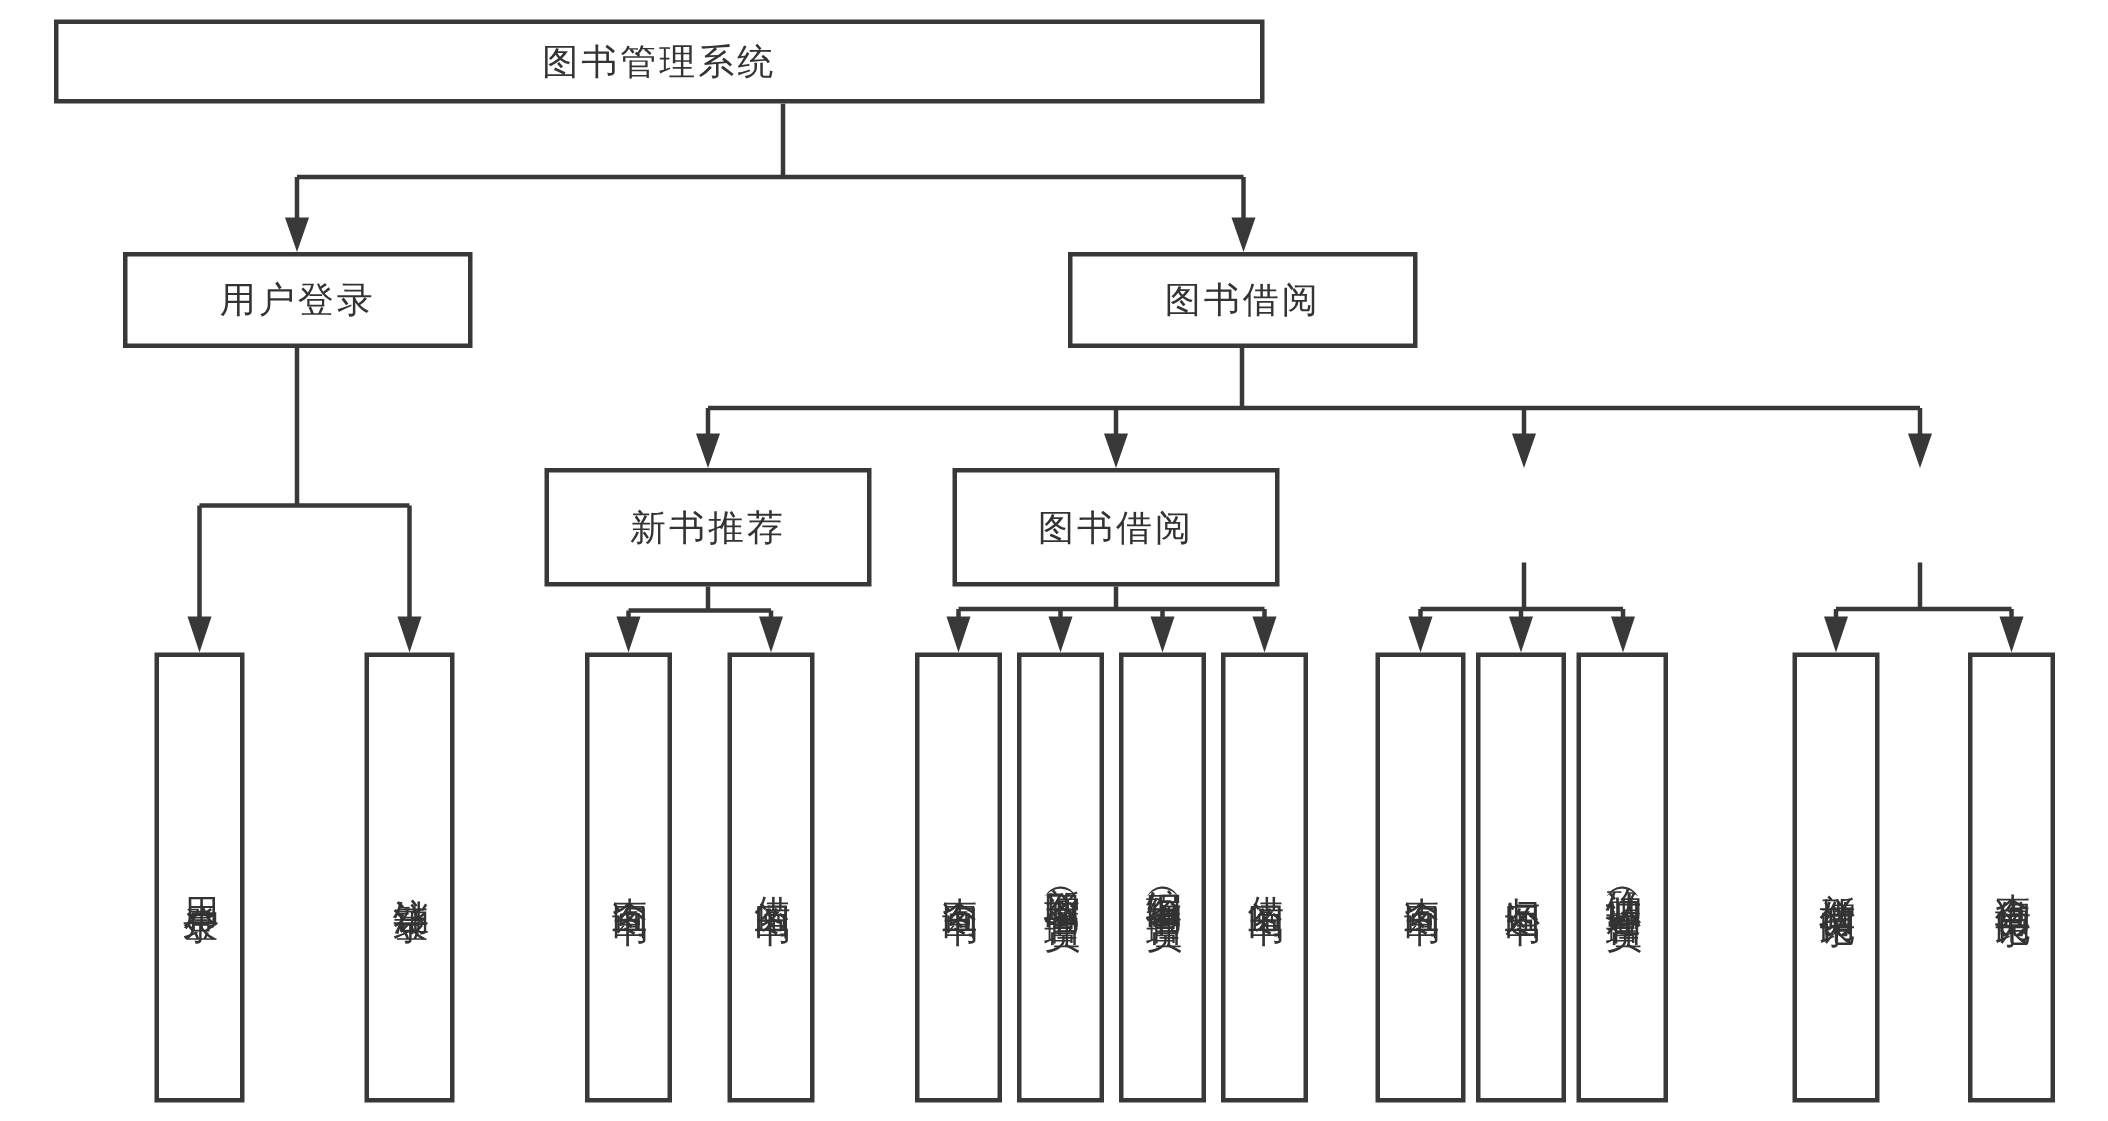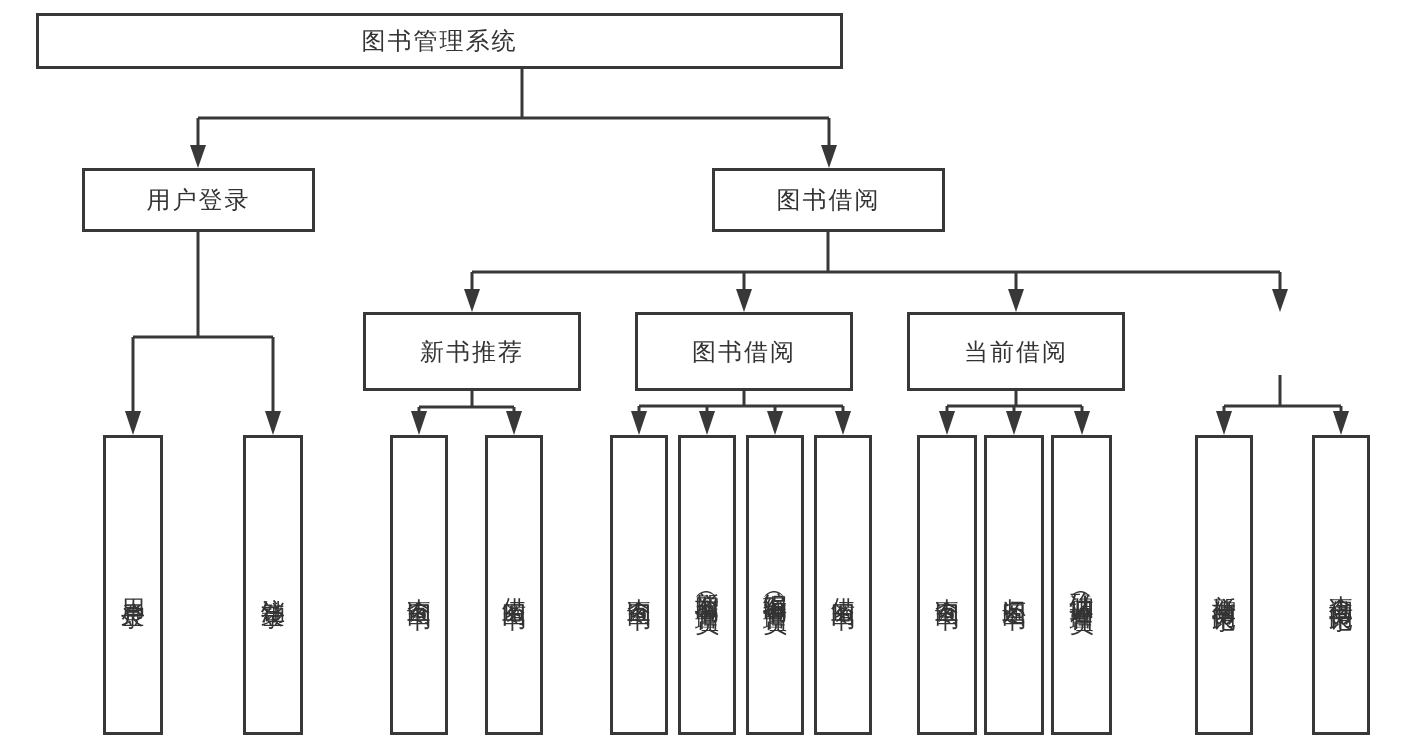--- a/index.html
+++ b/index.html
@@ -173,23 +173,20 @@
   <div class="node n-mgmt">
     <span>图书借阅</span>
   </div>
 
   <div class="node lvl3 n-rec">
     <span>新书推荐</span>
   </div>
   <div class="node lvl3 n-borrow">
     <span>图书借阅</span>
   </div>
-  <div class="node lvl3 n-cur">
-    <span>当前借阅</span>
-  </div>
 
   <div class="node leaf lf-1a">
     <span class="vtext">用户登录</span>
   </div>
   <div class="node leaf lf-1b">
     <span class="vtext">注销登录</span>
   </div>
 
   <div class="node leaf lf-2a">
     <span class="vtext">查询图书</span>

